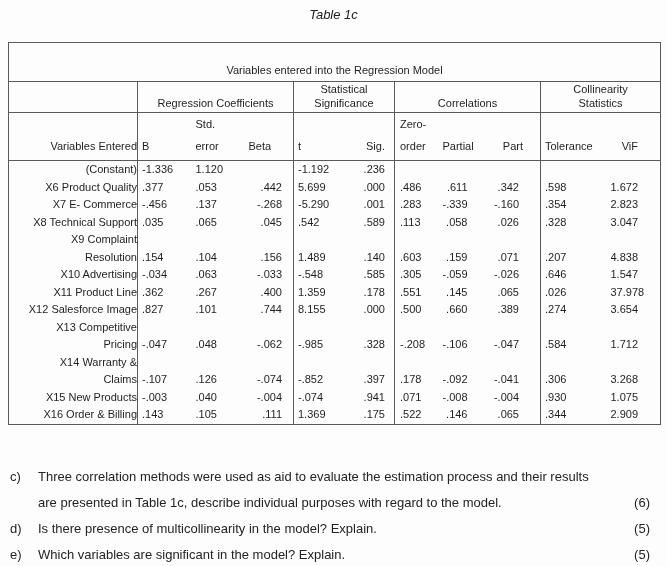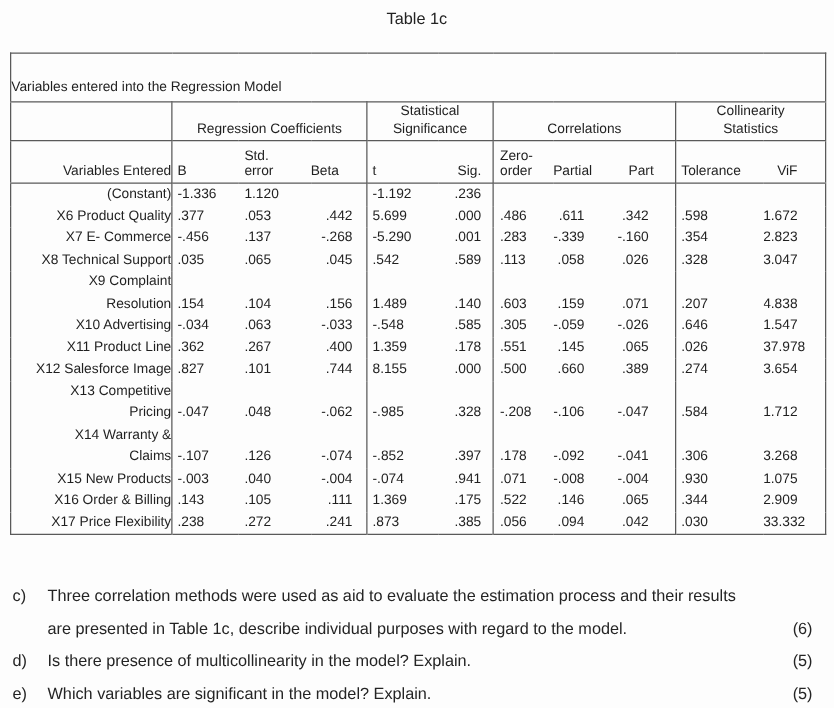--- a/index.html
+++ b/index.html
@@ -5,38 +5,38 @@
   :root{
     --border:#5a5a5a;
     --text:#1f1f1f;
     --background:#fdfdfd;
   }
   *{margin:0;padding:0;box-sizing:border-box;}
   html,body{background:var(--background);}
   body{font-family:"Liberation Sans","DejaVu Sans",sans-serif;color:var(--text);}
   .page{position:relative;width:667px;height:566px;background:var(--background);overflow:hidden;}
 
-  .page-title{position:absolute;top:7px;left:0;width:667px;text-align:center;font-size:13px;color:#222;}
+  .page-title{position:absolute;top:7px;left:0;width:667px;text-align:center;font-size:13px;color:#222;font-style:italic;}
 
   table.reg{position:absolute;left:8px;top:42px;width:652px;border-collapse:collapse;table-layout:fixed;
             font-size:11px;color:var(--text);}
   table.reg{border:1px solid var(--border);}
   .hline td{border-bottom:1px solid var(--border);}
   .vr{border-right:1px solid var(--border);}
 
   td{padding:0;overflow:hidden;}
 
   tr.caption-row{height:39px;}
-  .caption-cell{vertical-align:bottom;padding-bottom:5px;}
+  .caption-cell{text-align:center;vertical-align:bottom;padding-bottom:5px;}
 
   tr.group-row{height:30px;}
   .group-cell{text-align:center;vertical-align:bottom;padding-bottom:2px;line-height:14px;white-space:pre-line;}
 
   tr.colhdr-row{height:34px;}
-  .hdr{vertical-align:bottom;padding-bottom:3px;line-height:12px;white-space:pre-line;}
+  .hdr{vertical-align:bottom;padding-bottom:3px;line-height:22px;white-space:pre-line;}
 
   tbody td{line-height:17.5px;vertical-align:bottom;}
   .lbl{text-align:right;padding-left:4px;white-space:pre-line;}
 
   .c-b{text-align:left;padding-left:4px;}
   .c-se{text-align:left;padding-left:5px;}
   .c-beta{text-align:right;padding-right:11px;}
   .c-t{text-align:left;padding-left:4px;}
   .c-sig{text-align:right;padding-right:9px;}
   .c-zo{text-align:left;padding-left:5px;}
@@ -254,33 +254,20 @@
           <td class="c-se">.105</td>
           <td class="c-beta vr">.111</td>
           <td class="c-t">1.369</td>
           <td class="c-sig vr">.175</td>
           <td class="c-zo">.522</td>
           <td class="c-partial">.146</td>
           <td class="c-part vr">.065</td>
           <td class="c-tol">.344</td>
           <td class="c-vif">2.909</td>
         </tr>
-        <tr>
-          <td class="lbl vr">X17 Price Flexibility</td>
-          <td class="c-b">.238</td>
-          <td class="c-se">.272</td>
-          <td class="c-beta vr">.241</td>
-          <td class="c-t">.873</td>
-          <td class="c-sig vr">.385</td>
-          <td class="c-zo">.056</td>
-          <td class="c-partial">.094</td>
-          <td class="c-part vr">.042</td>
-          <td class="c-tol">.030</td>
-          <td class="c-vif">33.332</td>
-        </tr>
       </tbody>
   </table>
 
   <div class="questions">
     <div class="q">
       <span class="q-marker">c)</span>
       <div class="q-line">Three correlation methods were used as aid to evaluate the estimation process and their results</div>
       <div class="q-line">are presented in Table 1c, describe individual purposes with regard to the model.</div>
       <span class="q-marks">(6)</span>
     </div>

